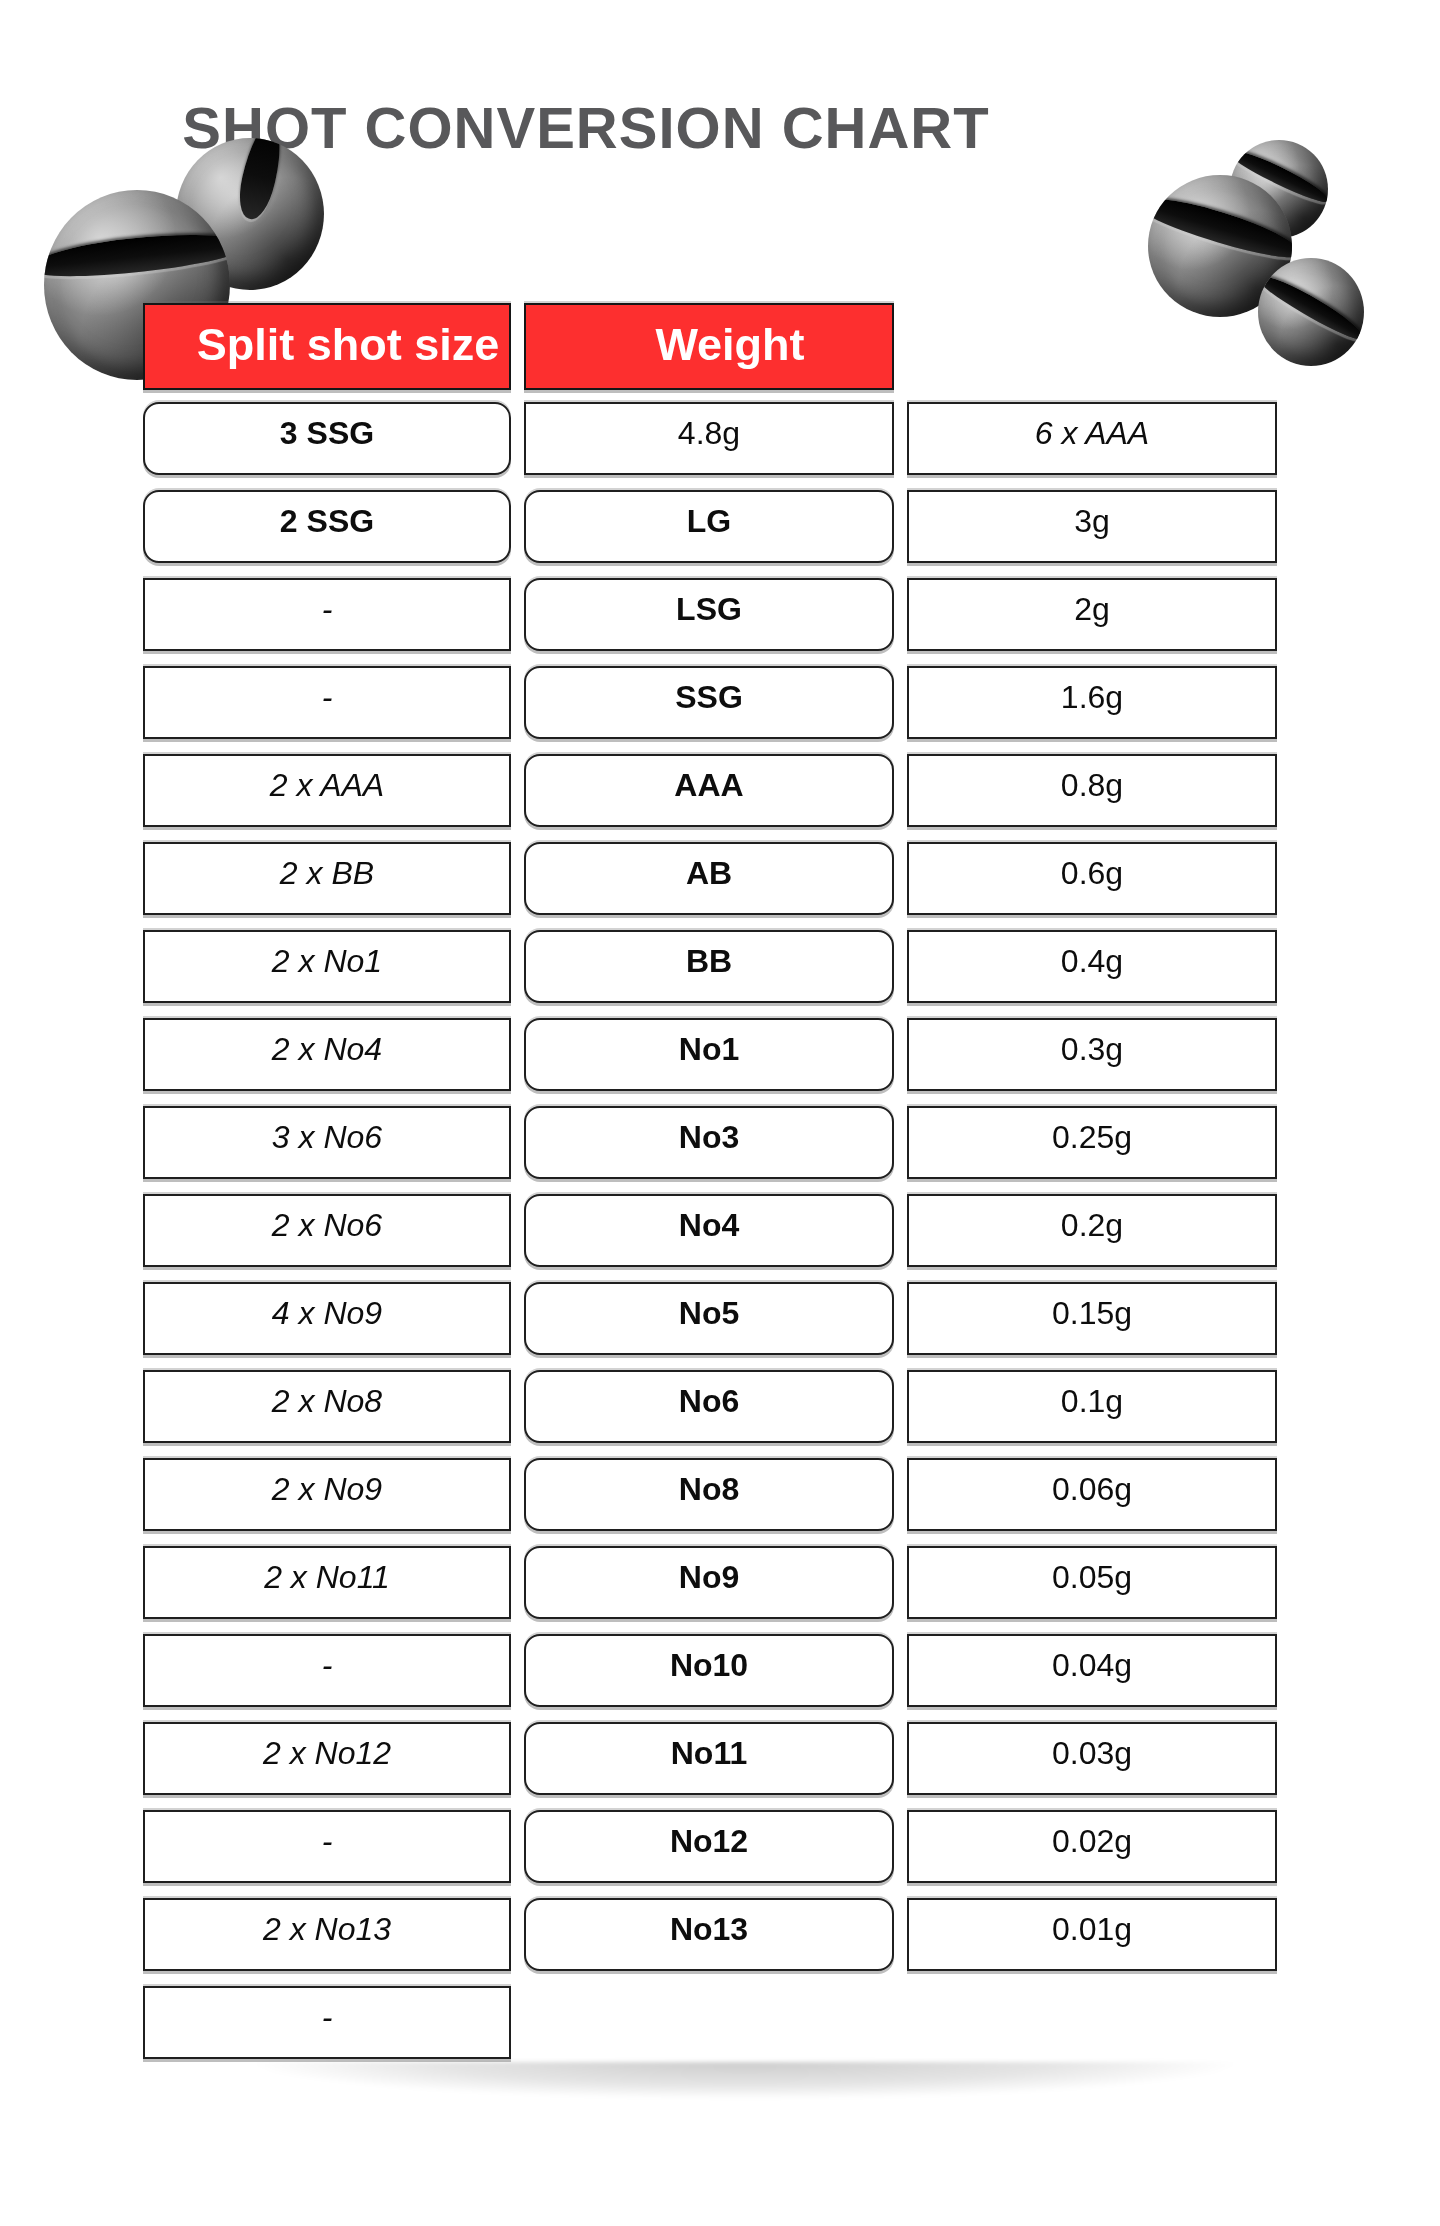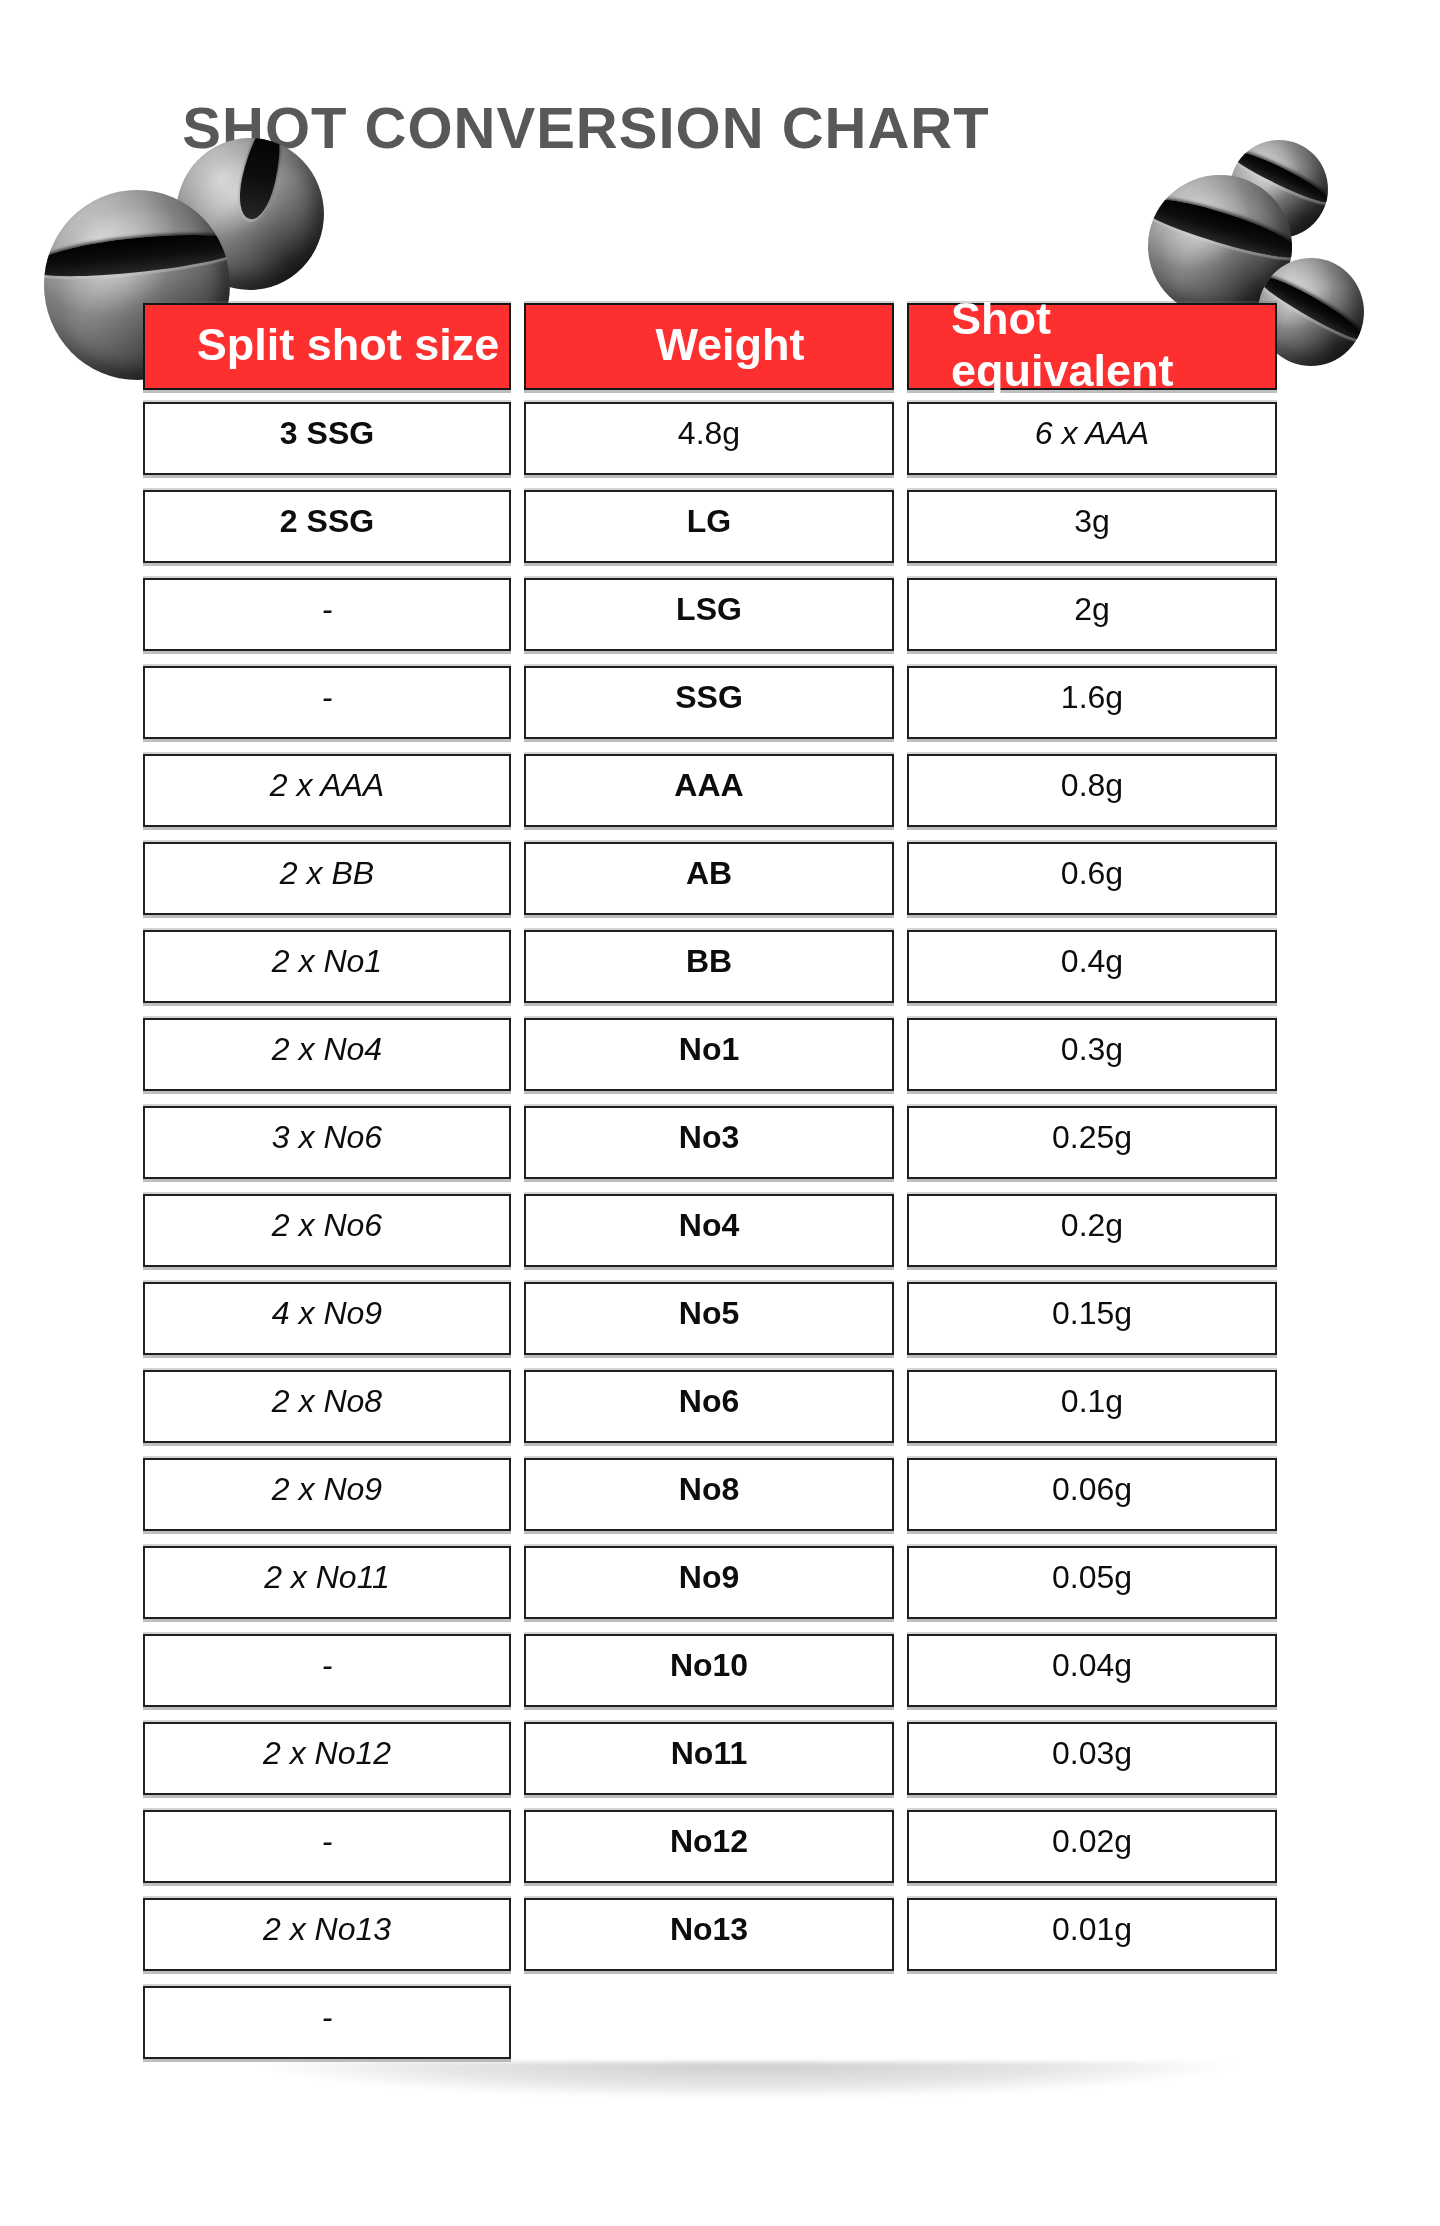--- a/index.html
+++ b/index.html
@@ -59,21 +59,21 @@
     display:grid;grid-template-columns:368px 370px 370px;
     column-gap:13px;row-gap:15px;grid-auto-rows:73px;
   }
   .cell{
     box-sizing:border-box;background:#ffffff;border:2px solid #1f1f1f;
     display:flex;align-items:center;justify-content:center;
     font-size:32px;color:#0d0d0d;
     box-shadow:0 3px 0 rgba(110,110,110,0.45), 0 -2px 0 rgba(110,110,110,0.30);
   }
   .cell > span{position:relative;top:-5px;}
-  .col-size{font-weight:bold;}
+  .col-size{font-weight:bold;border-radius:16px;}
   .col-weight{font-weight:normal;}
   .col-equiv{font-style:italic;}
 
   
   .table-shadow{
     position:absolute;left:85px;top:2062px;width:1320px;height:54px;z-index:1;
     background:radial-gradient(ellipse 52% 95% at 50% 0%, rgba(0,0,0,0.20) 0%, rgba(0,0,0,0.10) 45%, rgba(0,0,0,0) 72%);
     filter:blur(2px);
   }
 </style>
@@ -100,188 +100,185 @@
     <div class="slit"></div>
   </div>
 
   <div class="thead">
     <div class="hcell" style="background: rgb(253, 47, 47); color: rgb(255, 255, 255);">
       <span>Split shot size</span>
     </div>
     <div class="hcell" style="background: rgb(253, 47, 47); color: #ffffff;">
       <span>Weight</span>
     </div>
-    <div class="hcell" style="background: rgb(253, 47, 47); color: rgb(255, 255, 255);">
-      <span>Shot equivalent</span>
+  </div>
+
+  <div class="tbody">
+      <div class="cell col-size">
+        <span>3 SSG</span>
+      </div>
+      <div class="cell col-weight">
+        <span>4.8g</span>
+      </div>
+      <div class="cell col-equiv">
+        <span>6 x AAA</span>
+      </div>
+      <div class="cell col-size">
+        <span>2 SSG</span>
+      </div>
+      <div class="cell col-size">
+        <span>LG</span>
+      </div>
+      <div class="cell col-weight">
+        <span>3g</span>
+      </div>
+      <div class="cell col-equiv">
+        <span>-</span>
+      </div>
+      <div class="cell col-size">
+        <span>LSG</span>
+      </div>
+      <div class="cell col-weight">
+        <span>2g</span>
+      </div>
+      <div class="cell col-equiv">
+        <span>-</span>
+      </div>
+      <div class="cell col-size">
+        <span>SSG</span>
+      </div>
+      <div class="cell col-weight">
+        <span>1.6g</span>
+      </div>
+      <div class="cell col-equiv">
+        <span>2 x AAA</span>
+      </div>
+      <div class="cell col-size">
+        <span>AAA</span>
+      </div>
+      <div class="cell col-weight">
+        <span>0.8g</span>
+      </div>
+      <div class="cell col-equiv">
+        <span>2 x BB</span>
+      </div>
+      <div class="cell col-size">
+        <span>AB</span>
+      </div>
+      <div class="cell col-weight">
+        <span>0.6g</span>
+      </div>
+      <div class="cell col-equiv">
+        <span>2 x No1</span>
+      </div>
+      <div class="cell col-size">
+        <span>BB</span>
+      </div>
+      <div class="cell col-weight">
+        <span>0.4g</span>
+      </div>
+      <div class="cell col-equiv">
+        <span>2 x No4</span>
+      </div>
+      <div class="cell col-size">
+        <span>No1</span>
+      </div>
+      <div class="cell col-weight">
+        <span>0.3g</span>
+      </div>
+      <div class="cell col-equiv">
+        <span>3 x No6</span>
+      </div>
+      <div class="cell col-size">
+        <span>No3</span>
+      </div>
+      <div class="cell col-weight">
+        <span>0.25g</span>
+      </div>
+      <div class="cell col-equiv">
+        <span>2 x No6</span>
+      </div>
+      <div class="cell col-size">
+        <span>No4</span>
+      </div>
+      <div class="cell col-weight">
+        <span>0.2g</span>
+      </div>
+      <div class="cell col-equiv">
+        <span>4 x No9</span>
+      </div>
+      <div class="cell col-size">
+        <span>No5</span>
+      </div>
+      <div class="cell col-weight">
+        <span>0.15g</span>
+      </div>
+      <div class="cell col-equiv">
+        <span>2 x No8</span>
+      </div>
+      <div class="cell col-size">
+        <span>No6</span>
+      </div>
+      <div class="cell col-weight">
+        <span>0.1g</span>
+      </div>
+      <div class="cell col-equiv">
+        <span>2 x No9</span>
+      </div>
+      <div class="cell col-size">
+        <span>No8</span>
+      </div>
+      <div class="cell col-weight">
+        <span>0.06g</span>
+      </div>
+      <div class="cell col-equiv">
+        <span>2 x No11</span>
+      </div>
+      <div class="cell col-size">
+        <span>No9</span>
+      </div>
+      <div class="cell col-weight">
+        <span>0.05g</span>
+      </div>
+      <div class="cell col-equiv">
+        <span>-</span>
+      </div>
+      <div class="cell col-size">
+        <span>No10</span>
+      </div>
+      <div class="cell col-weight">
+        <span>0.04g</span>
+      </div>
+      <div class="cell col-equiv">
+        <span>2 x No12</span>
+      </div>
+      <div class="cell col-size">
+        <span>No11</span>
+      </div>
+      <div class="cell col-weight">
+        <span>0.03g</span>
+      </div>
+      <div class="cell col-equiv">
+        <span>-</span>
+      </div>
+      <div class="cell col-size">
+        <span>No12</span>
+      </div>
+      <div class="cell col-weight">
+        <span>0.02g</span>
+      </div>
+      <div class="cell col-equiv">
+        <span>2 x No13</span>
+      </div>
+      <div class="cell col-size">
+        <span>No13</span>
+      </div>
+      <div class="cell col-weight">
+        <span>0.01g</span>
+      </div>
+      <div class="cell col-equiv">
+        <span>-</span>
+      </div>
     </div>
-  </div>
-
-  <div class="tbody">
-      <div class="cell col-size">
-        <span>3 SSG</span>
-      </div>
-      <div class="cell col-weight">
-        <span>4.8g</span>
-      </div>
-      <div class="cell col-equiv">
-        <span>6 x AAA</span>
-      </div>
-      <div class="cell col-size">
-        <span>2 SSG</span>
-      </div>
-      <div class="cell col-size">
-        <span>LG</span>
-      </div>
-      <div class="cell col-weight">
-        <span>3g</span>
-      </div>
-      <div class="cell col-equiv">
-        <span>-</span>
-      </div>
-      <div class="cell col-size">
-        <span>LSG</span>
-      </div>
-      <div class="cell col-weight">
-        <span>2g</span>
-      </div>
-      <div class="cell col-equiv">
-        <span>-</span>
-      </div>
-      <div class="cell col-size">
-        <span>SSG</span>
-      </div>
-      <div class="cell col-weight">
-        <span>1.6g</span>
-      </div>
-      <div class="cell col-equiv">
-        <span>2 x AAA</span>
-      </div>
-      <div class="cell col-size">
-        <span>AAA</span>
-      </div>
-      <div class="cell col-weight">
-        <span>0.8g</span>
-      </div>
-      <div class="cell col-equiv">
-        <span>2 x BB</span>
-      </div>
-      <div class="cell col-size">
-        <span>AB</span>
-      </div>
-      <div class="cell col-weight">
-        <span>0.6g</span>
-      </div>
-      <div class="cell col-equiv">
-        <span>2 x No1</span>
-      </div>
-      <div class="cell col-size">
-        <span>BB</span>
-      </div>
-      <div class="cell col-weight">
-        <span>0.4g</span>
-      </div>
-      <div class="cell col-equiv">
-        <span>2 x No4</span>
-      </div>
-      <div class="cell col-size">
-        <span>No1</span>
-      </div>
-      <div class="cell col-weight">
-        <span>0.3g</span>
-      </div>
-      <div class="cell col-equiv">
-        <span>3 x No6</span>
-      </div>
-      <div class="cell col-size">
-        <span>No3</span>
-      </div>
-      <div class="cell col-weight">
-        <span>0.25g</span>
-      </div>
-      <div class="cell col-equiv">
-        <span>2 x No6</span>
-      </div>
-      <div class="cell col-size">
-        <span>No4</span>
-      </div>
-      <div class="cell col-weight">
-        <span>0.2g</span>
-      </div>
-      <div class="cell col-equiv">
-        <span>4 x No9</span>
-      </div>
-      <div class="cell col-size">
-        <span>No5</span>
-      </div>
-      <div class="cell col-weight">
-        <span>0.15g</span>
-      </div>
-      <div class="cell col-equiv">
-        <span>2 x No8</span>
-      </div>
-      <div class="cell col-size">
-        <span>No6</span>
-      </div>
-      <div class="cell col-weight">
-        <span>0.1g</span>
-      </div>
-      <div class="cell col-equiv">
-        <span>2 x No9</span>
-      </div>
-      <div class="cell col-size">
-        <span>No8</span>
-      </div>
-      <div class="cell col-weight">
-        <span>0.06g</span>
-      </div>
-      <div class="cell col-equiv">
-        <span>2 x No11</span>
-      </div>
-      <div class="cell col-size">
-        <span>No9</span>
-      </div>
-      <div class="cell col-weight">
-        <span>0.05g</span>
-      </div>
-      <div class="cell col-equiv">
-        <span>-</span>
-      </div>
-      <div class="cell col-size">
-        <span>No10</span>
-      </div>
-      <div class="cell col-weight">
-        <span>0.04g</span>
-      </div>
-      <div class="cell col-equiv">
-        <span>2 x No12</span>
-      </div>
-      <div class="cell col-size">
-        <span>No11</span>
-      </div>
-      <div class="cell col-weight">
-        <span>0.03g</span>
-      </div>
-      <div class="cell col-equiv">
-        <span>-</span>
-      </div>
-      <div class="cell col-size">
-        <span>No12</span>
-      </div>
-      <div class="cell col-weight">
-        <span>0.02g</span>
-      </div>
-      <div class="cell col-equiv">
-        <span>2 x No13</span>
-      </div>
-      <div class="cell col-size">
-        <span>No13</span>
-      </div>
-      <div class="cell col-weight">
-        <span>0.01g</span>
-      </div>
-      <div class="cell col-equiv">
-        <span>-</span>
-      </div>
-    </div>
 
   <div class="table-shadow"></div>
 
 </div>
 
 </body></html>

